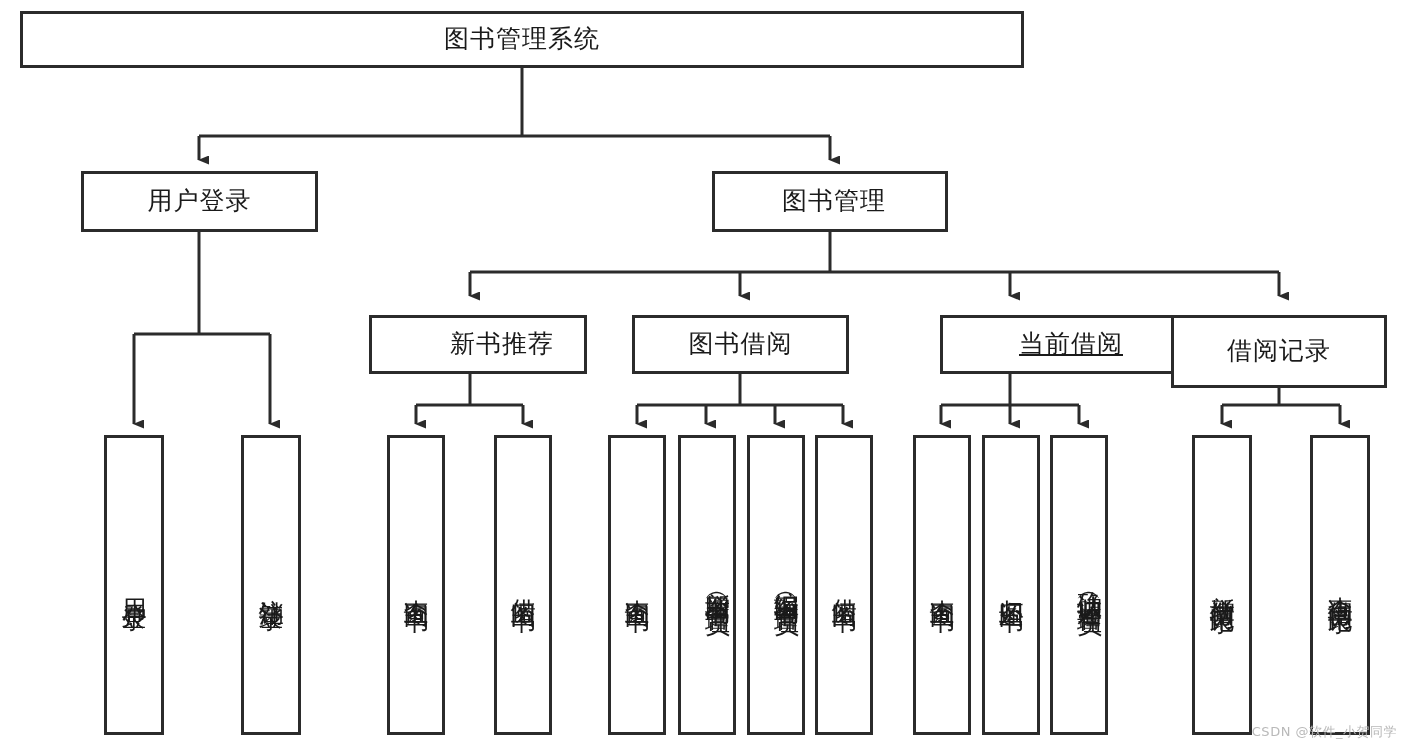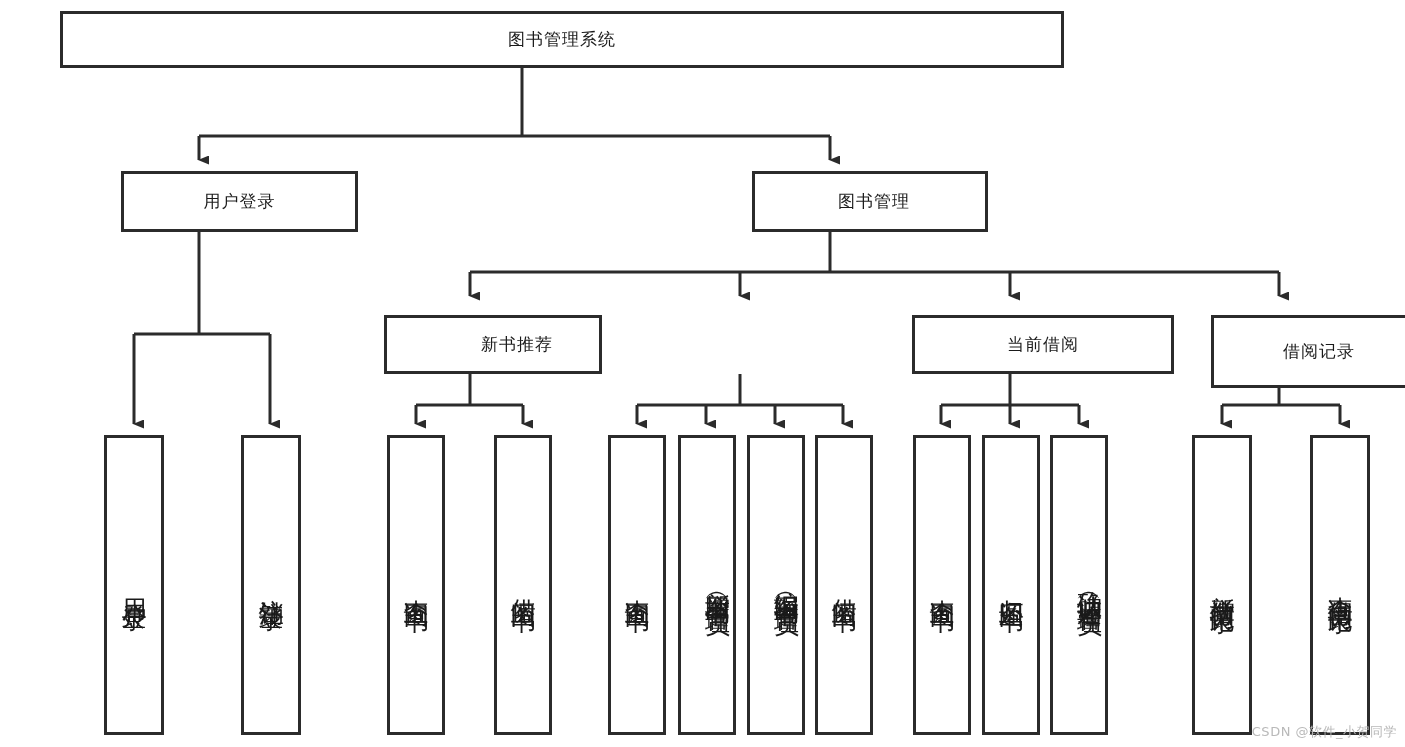--- a/index.html
+++ b/index.html
@@ -22,24 +22,23 @@
     box-sizing: border-box;
     border: 3px solid #2b2b2b;
     background: #ffffff;
     display: flex;
     align-items: center;
     justify-content: center;
     text-align: center;
     color: #1a1a1a;
   }
   .box.horiz {
-    font-size: 17px;
+    font-size: 25px;
     line-height: 1.15;
     letter-spacing: 1px;
-    margin-left: 40px;
   }
   .box.vert {
     writing-mode: vertical-rl;
     text-orientation: upright;
     font-size: 25px;
     line-height: 1.25;
     letter-spacing: 3px;
     padding: 6px 0;
     align-items: flex-start;
     justify-content: center;
@@ -121,22 +120,23 @@
       <path d="M1222,405 L1222,424" marker-end="url(#arrow)"></path>
       <path d="M1340,405 L1340,424" marker-end="url(#arrow)"></path>
     </g>
   </svg>
 
   <div class="box horiz" style="left:20px; top:11px; width:1004px; height:57px;">图书管理系统</div>
 
   <div class="box horiz" style="left:81px; top:171px; width:237px; height:61px;">用户登录</div>
   <div class="box horiz" style="left:712px; top:171px; width:236px; height:61px;padding-left:8px;">图书管理</div>
 
-  <div class="box horiz" style="left:344px; top:315px; width:218px; height:59px;padding-left:48px;">新书推荐</div>
-  <div class="box horiz" style="left:872px; top:315px; width:262px; height:59px;">当前借阅</div>
+  <div class="box horiz" style="left:369px; top:315px; width:218px; height:59px;padding-left:48px;">新书推荐</div>
+  <div class="box horiz" style="left:632px; top:315px; width:217px; height:59px;">图书借阅</div>
+  <div class="box horiz" style="left:940px; top:315px; width:262px; height:59px;text-decoration:underline;">当前借阅</div>
   <div class="box horiz" style="left:1171px; top:315px; width:216px; height:73px;">借阅记录</div>
 
   <div class="box vert midalign" style="left:104px; top:435px; width:60px; height:300px;">用户登录</div>
   <div class="box vert midalign" style="left:241px; top:435px; width:60px; height:300px;">注销登录</div>
 
   <div class="box vert midalign" style="left:387px; top:435px; width:58px; height:300px;">查询图书</div>
   <div class="box vert midalign" style="left:494px; top:435px; width:58px; height:300px;">借阅图书</div>
 
   <div class="box vert midalign" style="left:608px; top:435px; width:58px; height:300px;">查询图书</div>
   <div class="box vert topalign" style="left:678px; top:435px; width:58px; height:300px;">新增图书（管理员）</div>

